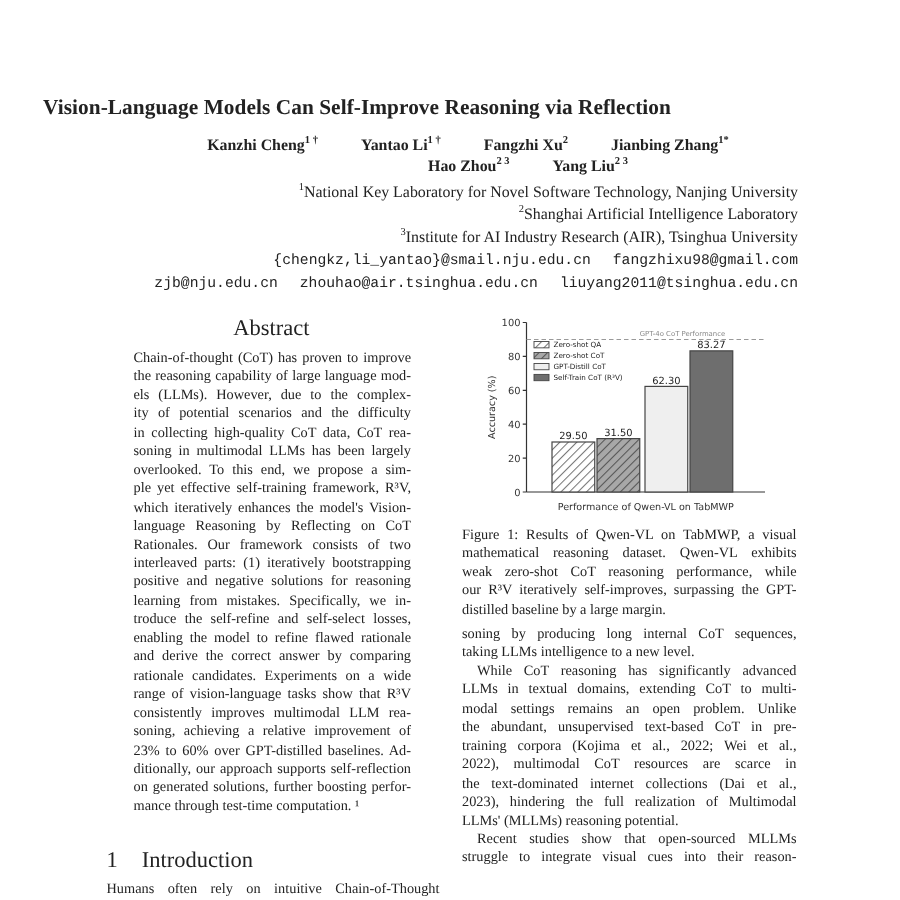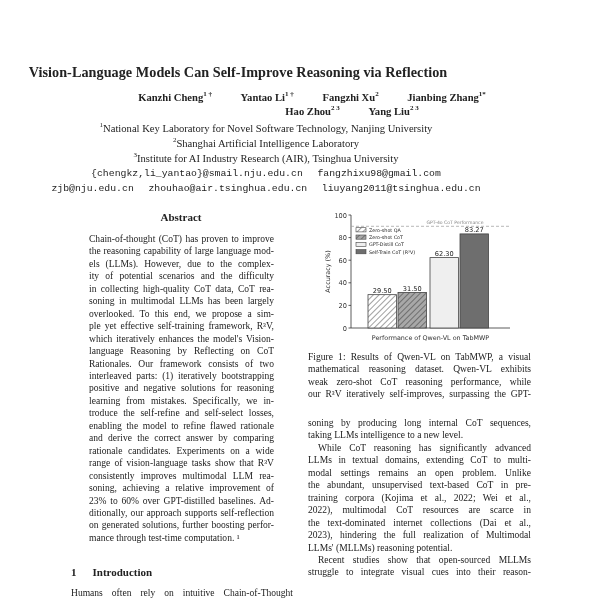--- a/index.html
+++ b/index.html
@@ -2,26 +2,26 @@
 <html><head>
 <meta charset="utf-8">
 <style>
   html,body{margin:0;padding:0;background:#fff;}
   body{width:600px;height:600px;position:relative;overflow:hidden;font-family:"Liberation Serif","DejaVu Serif",serif;color:#222;}
   .abs{position:absolute;}
   .title{left:0;width:476px;top:64px;text-align:center;font-weight:bold;font-size:14.2px;letter-spacing:0.05px;}
   .authors{left:12px;width:600px;text-align:center;font-weight:bold;font-size:10.6px;}
   .author{display:inline-block;margin:0 13px;}
   sup{font-size:7px;line-height:0;}
-  .affil{left:0;width:532px;text-align:center;font-size:10.6px;line-height:15px;}
+  .affil{left:0;width:532px;text-align:right;font-size:10.6px;line-height:15px;}
   .mono{font-family:"Liberation Mono","DejaVu Sans Mono",monospace;font-size:9.8px;word-spacing:-1px;}
   .col{font-size:9.55px;line-height:12.45px;text-align:justify;}
   .col .ln{display:block;text-align:justify;text-align-last:justify;white-space:nowrap;}
   .col .ln.last{text-align-last:left;}
-  .heading{font-weight:bold;font-size:11px;}
+  .heading{font-weight:normal;font-size:15px;}
   .chart text{font-family:"DejaVu Sans","Liberation Sans",sans-serif;}
 </style>
 </head>
 <body>
 
 <div class="abs title">Vision-Language Models Can Self-Improve Reasoning via Reflection</div>
 
 <div class="abs authors" style="top:92px;">
   <span class="author"><span>Kanzhi Cheng</span><sup>1 †</sup></span>
   <span class="author"><span>Yantao Li</span><sup>1 †</sup></span>
@@ -129,20 +129,21 @@
       <rect x="356" y="249.6" width="10" height="4.2" fill="#6e6e6e" stroke="#444" stroke-width="0.6"></rect>
       <text x="369" y="253.5" font-size="4.8" fill="#222">Self-Train CoT (R³V)</text>
     </g>
 </svg>
 
 <div class="abs col" style="left:308px;width:223px;top:351px;">
   <span class="ln">Figure 1: Results of Qwen-VL on TabMWP, a visual</span>
   <span class="ln">mathematical reasoning dataset.  Qwen-VL exhibits</span>
   <span class="ln">weak zero-shot CoT reasoning performance, while</span>
   <span class="ln">our R³V iteratively self-improves, surpassing the GPT-</span>
+  <span class="ln last">distilled baseline by a large margin.</span>
 </div>
 
 <div class="abs col" style="left:308px;width:223px;top:417px;">
   <span class="ln">soning by producing long internal CoT sequences,</span>
   <span class="ln last">taking LLMs intelligence to a new level.</span>
   <span class="ln" style="padding-left:10px;">While CoT reasoning has significantly advanced</span>
   <span class="ln">LLMs in textual domains, extending CoT to multi-</span>
   <span class="ln">modal settings remains an open problem.  Unlike</span>
   <span class="ln">the abundant, unsupervised text-based CoT in pre-</span>
   <span class="ln">training corpora (Kojima et al., 2022; Wei et al.,</span>

